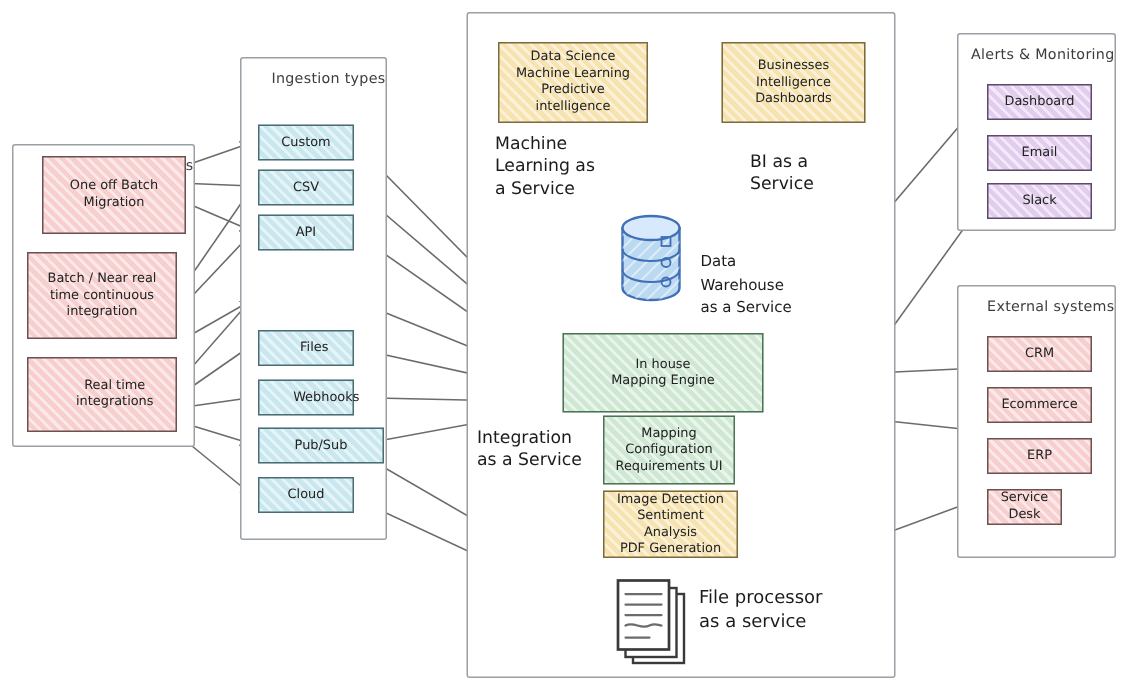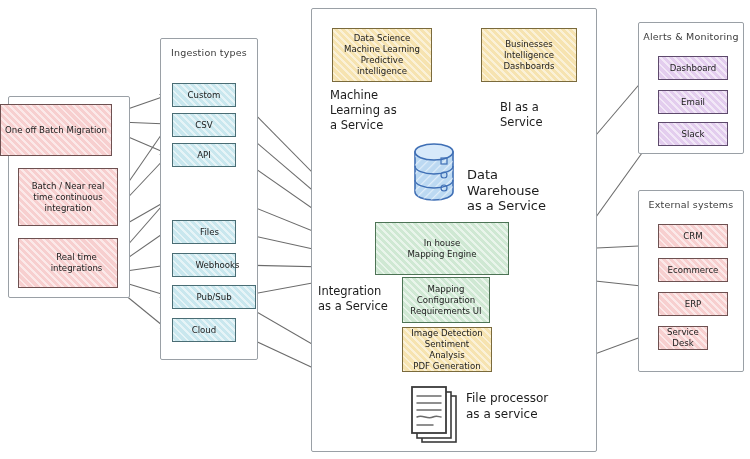--- a/index.html
+++ b/index.html
@@ -2,21 +2,21 @@
 <html><head>
 <meta charset="utf-8">
 <style>
   html,body{margin:0;padding:0;background:#ffffff;}
   body{width:750px;height:459px;overflow:hidden;
        font-family:"DejaVu Sans","Liberation Sans",sans-serif;}
   #stage{position:relative;width:750px;height:459px;background:#fff;}
   svg#edges{position:absolute;left:0;top:0;width:750px;height:459px;overflow:visible;}
 
   .panel{position:absolute;border:1.3px solid #9aa0a6;border-radius:2px;background:#fff;}
-  .panel-title{position:absolute;width:100%;text-align:center;font-size:9.5px;color:#3c3c3c;
+  .panel-title{position:absolute;width:100%;text-align:right;font-size:9.5px;color:#3c3c3c;
                letter-spacing:.2px;}
 
   .node{position:absolute;box-sizing:border-box;border:1.4px solid #6b6b6b;
         display:flex;align-items:center;justify-content:center;text-align:center;
         font-size:8.6px;line-height:11px;color:#222;padding:2px 3px;}
 
   
   .pink{background-color:#f7cfcf;
         background-image:repeating-linear-gradient(45deg,rgba(255,255,255,.55) 0 2px,rgba(255,255,255,0) 2px 5px);
         border-color:#6d5151;}
@@ -28,21 +28,21 @@
         border-color:#5d4a6b;}
   .yellow{background-color:#f6e3b0;
         background-image:repeating-linear-gradient(45deg,rgba(255,255,255,.5) 0 2px,rgba(255,255,255,0) 2px 5px);
         border-color:#7a6a3c;}
   .green{background-color:#cfe8d3;
         background-image:repeating-linear-gradient(45deg,rgba(255,255,255,.55) 0 2px,rgba(255,255,255,0) 2px 5px);
         border-color:#4d7355;}
 
   .free-label{position:absolute;font-size:11.5px;line-height:15px;color:#1c1c1c;}
 
-  .db-label{position:absolute;font-size:13px;line-height:15.5px;color:#1c1c1c;}
+  .db-label{position:absolute;font-size:10px;line-height:15.5px;color:#1c1c1c;}
   .fileproc-label{position:absolute;font-size:12px;line-height:16px;color:#1c1c1c;}
 
   .icon-wrap{position:absolute;}
 </style>
 </head>
 <body>
 
 <div id="stage">
 
   <svg id="edges" viewBox="0 0 750 459">
@@ -94,21 +94,21 @@
       <path d="M512,272 L660,288"></path>
 
       <path d="M470,400 L660,330"></path>
       <path d="M470,392 L660,128"></path>
     </g>
   </svg>
 
   <div class="panel" style="left:8px;top:96px;width:120px;height:200px;">
     <div class="panel-title" style="top:8px;">External systems</div>
   </div>
-  <div class="node pink" style="left:0;top:104px;width:112px;height:52px;">
+  <div class="node pink" style="left:28px;top:104px;width:96px;height:52px;">
     <span>One off Batch Migration</span>
   </div>
   <div class="node pink" style="left:18px;top:168px;width:100px;height:58px;">
     <span>Batch / Near real time continuous integration</span>
   </div>
   <div class="node pink" style="left:18px;top:238px;width:100px;height:50px;padding-left:20px;">
     <span>Real time integrations</span>
   </div>
 
   <div class="panel" style="left:160px;top:38px;width:96px;height:320px;">

